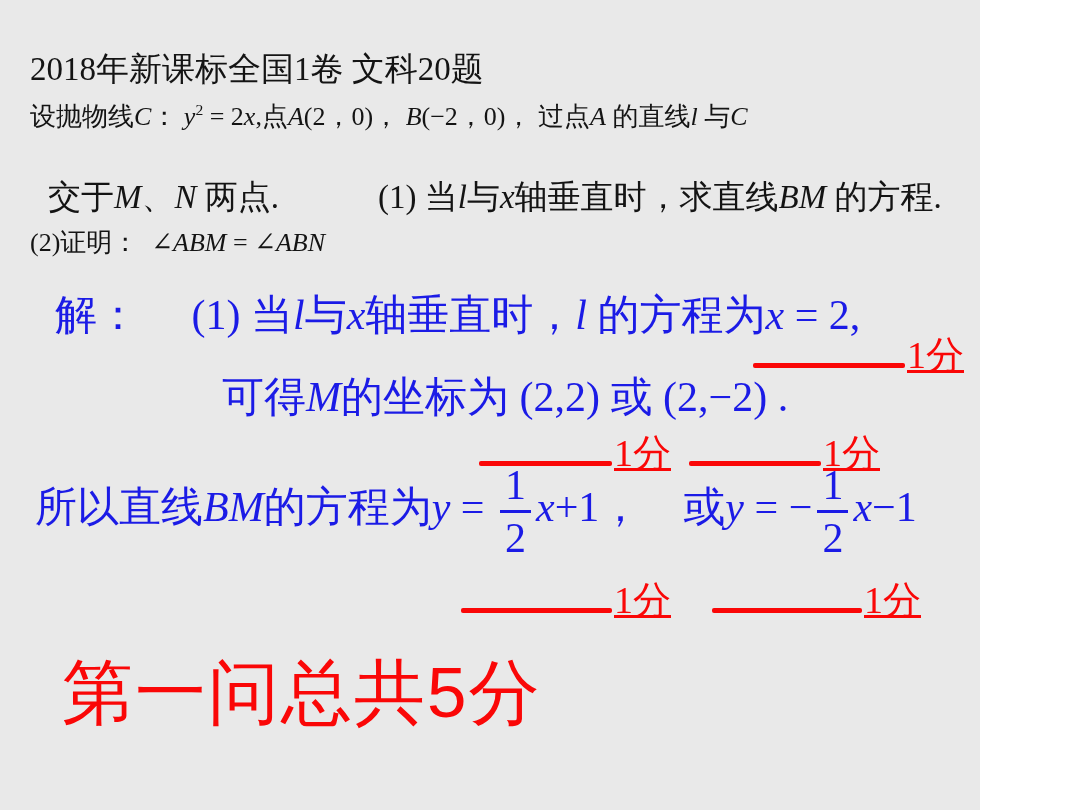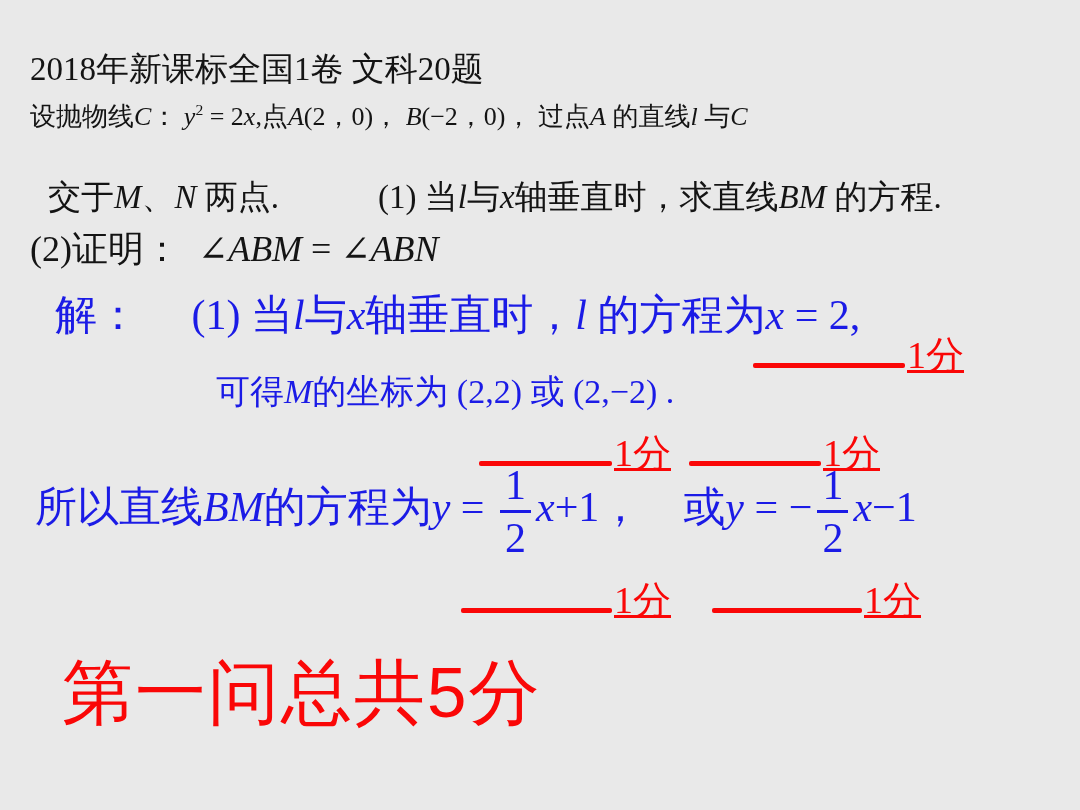--- a/index.html
+++ b/index.html
@@ -1,37 +1,37 @@
 <!DOCTYPE html>
 <html><head>
 <meta charset="utf-8">
 <style>
   html,body{margin:0;padding:0;}
   .slide{
     position:relative;
-    width:1080px;height:810px;
+    width:980px;height:810px;
     background:#e9e9e9;
     overflow:hidden;
     font-family:"Liberation Serif","DejaVu Serif",serif;
     color:#141414;
   }
   .line{
     position:absolute;
     white-space:pre;
     line-height:1.3;
   }
   
   .title   {left:30px; top:48px;  font-size:33px;}
   .pline1  {left:30px; top:100px; font-size:26px;}
   .pline2  {left:48px; top:176px; font-size:33px;}
-  .pline3  {left:30px; top:226px; font-size:36px;}
+  .pline3  {left:30px; top:226px; font-size:26px;}
   
   .blue{color:var(--blue,#1b1be6);}
   .sline1  {left:55px;  top:288px; font-size:42px;}
-  .sline2  {left:216px; top:370px; font-size:34px;}
+  .sline2  {left:222px; top:370px; font-size:42px;}
   .sline3  {left:35px;  top:464px; font-size:42px;}
   
   .it{font-style:italic;}
   .sup{font-size:.6em; vertical-align:.65em;}
   .frac{
     display:inline-flex; flex-direction:column; align-items:center;
     vertical-align:middle; line-height:1; margin:0 5px;
   }
   .frac .fn{display:block; padding:0 5px 4px;}
   .frac .fd{display:block; border-top:3px solid currentColor; padding:4px 5px 0;}

